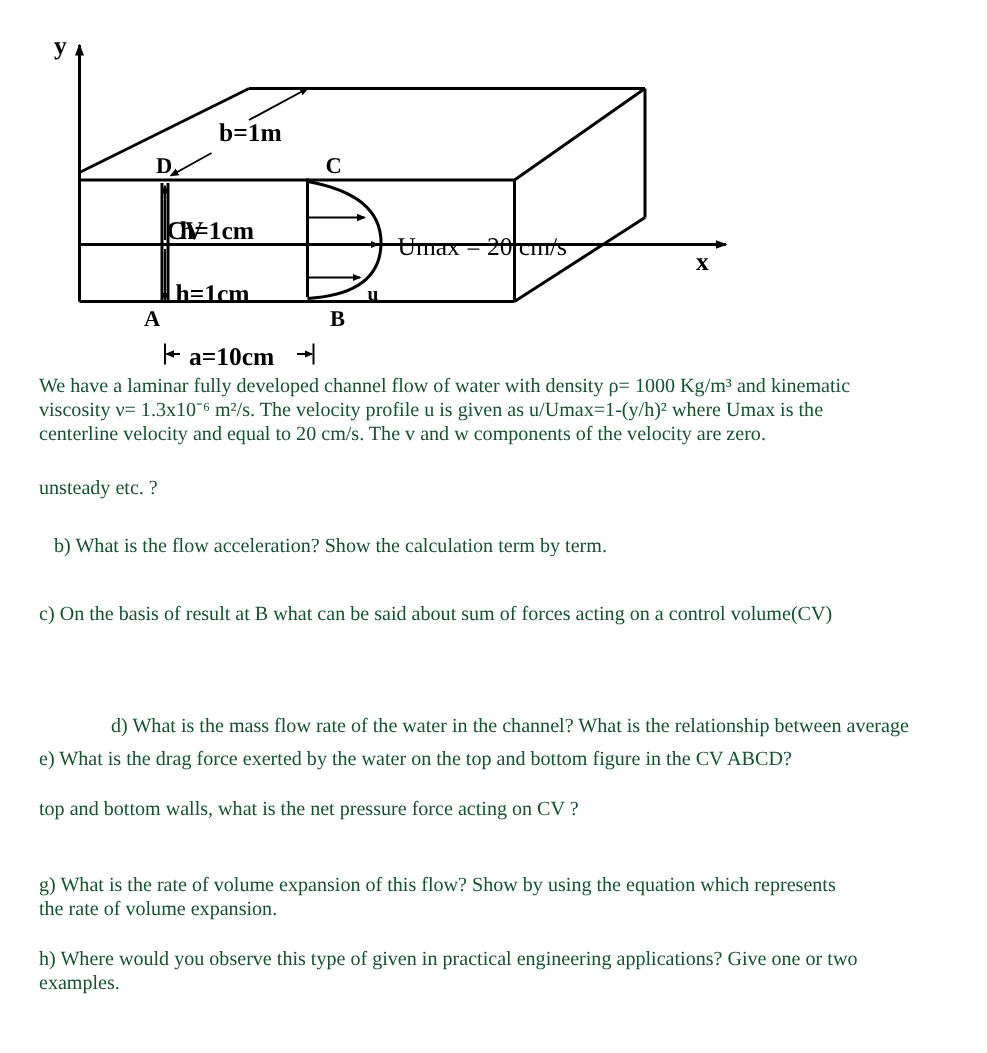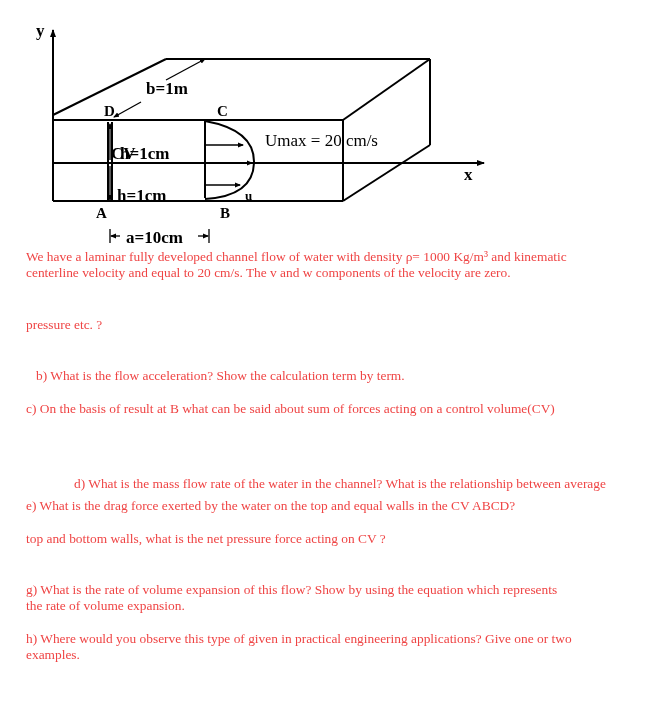--- a/index.html
+++ b/index.html
@@ -2,21 +2,21 @@
 <html><head>
 <meta charset="utf-8">
 <style>
   html, body { margin: 0; padding: 0; background: #ffffff; }
   body { width: 658px; height: 702px; position: relative; overflow: hidden; font-family: "Liberation Serif", "DejaVu Serif", serif; color: #111; }
   #diagram { position: absolute; left: 0; top: 0; width: 658px; height: 250px; }
   .lbl { position: absolute; font-family: "Liberation Serif", serif; font-weight: bold; color: #000; white-space: nowrap; line-height: 1; }
   .lbl.big { font-size: 17px; }
   .lbl.med { font-size: 15px; }
   .lbl.sm { font-size: 13px; }
-  .text-block { position: absolute; left: 26px; width: 610px; font-size: 13.4px; line-height: 16px; font-family: "Liberation Serif", serif; color: #ef4444; }
+  .text-block { position: absolute; left: 26px; width: 610px; font-size: 13.4px; line-height: 16px; font-family: "Liberation Serif", serif; color: #14532d; }
   .text-block p { margin: 0; }
 </style>
 </head>
 <body>
 
 <div id="diagram">
   <svg width="658" height="250" viewBox="0 0 658 250">
     <defs>
       <marker id="ah" markerWidth="8" markerHeight="8" refX="7" refY="4" orient="auto" markerUnits="userSpaceOnUse">
         <path d="M0,1 L8,4 L0,7 z" fill="#000"></path>
@@ -69,45 +69,46 @@
 
   <span class="lbl big" style="left:36px; top:22px;">y</span>
   <span class="lbl big" style="left:464px; top:166px;">x</span>
   <span class="lbl big" style="left:146px; top:80px;">b=1m</span>
   <span class="lbl med" style="left:104px; top:104px;">D</span>
   <span class="lbl med" style="left:217px; top:104px;">C</span>
   <span class="lbl big" style="left:66px; top:145px;margin-left:45px;">CV</span>
   <span class="lbl big" style="left:120px; top:145px;">h=1cm</span>
   <span class="lbl big" style="left:117px; top:187px;">h=1cm</span>
   <span class="lbl sm" style="left:245px; top:189px;">u</span>
-  <span class="lbl big" style="left:265px; top:132px; font-weight:normal;">Umax = 20 cm/s</span>
+  <span class="lbl big" style="left:265px; top:156px; font-weight:normal;">Umax = 20 cm/s</span>
   <span class="lbl med" style="left:96px; top:206px;">A</span>
   <span class="lbl med" style="left:220px; top:206px;">B</span>
   <span class="lbl big" style="left:126px; top:229px;">a=10cm</span>
 </div>
 
 <div class="text-block" style="top:249px;">
   <p>We have a laminar fully developed channel flow of water with density ρ= 1000 Kg/m³ and kinematic</p>
+  <p>viscosity ν= 1.3x10⁻⁶ m²/s. The velocity profile u is given as u/Umax=1-(y/h)²  where Umax is the</p>
   <p>centerline velocity and equal to 20 cm/s. The v and w components of the velocity are zero.</p>
 </div>
 
 <div class="text-block" style="top:317px;">
-  <p>pressure etc. ?</p>
+  <p>unsteady etc. ?</p>
 </div>
-<div class="text-block" style="top:368px;padding-left:10px;">
+<div class="text-block" style="top:356px;padding-left:10px;">
   <p>b) What is the flow acceleration? Show the calculation term by term.</p>
 </div>
 <div class="text-block" style="top:401px;">
   <p>c) On the basis of result at B what can be said about sum of forces acting on a control volume(CV)</p>
 </div>
 <div class="text-block" style="top:476px;margin-left:48px;">
   <p>d) What is the mass flow rate of the water in the channel? What is the relationship between  average</p>
 </div>
 <div class="text-block" style="top:498px;">
-  <p>e) What is the drag force exerted by the water on the top and equal walls in the CV ABCD?</p>
+  <p>e) What is the drag force exerted by the water on the top and bottom figure in the CV ABCD?</p>
 </div>
 <div class="text-block" style="top:531px;">
   <p>top and bottom walls, what is the net pressure force acting on CV ?</p>
 </div>
 <div class="text-block" style="top:582px;">
   <p>g) What is the rate of volume expansion of this flow? Show by using the equation which represents</p>
   <p>the rate of volume expansion.</p>
 </div>
 <div class="text-block" style="top:631px;">
   <p>h) Where would you observe this type of given in practical engineering applications? Give one or two</p>

